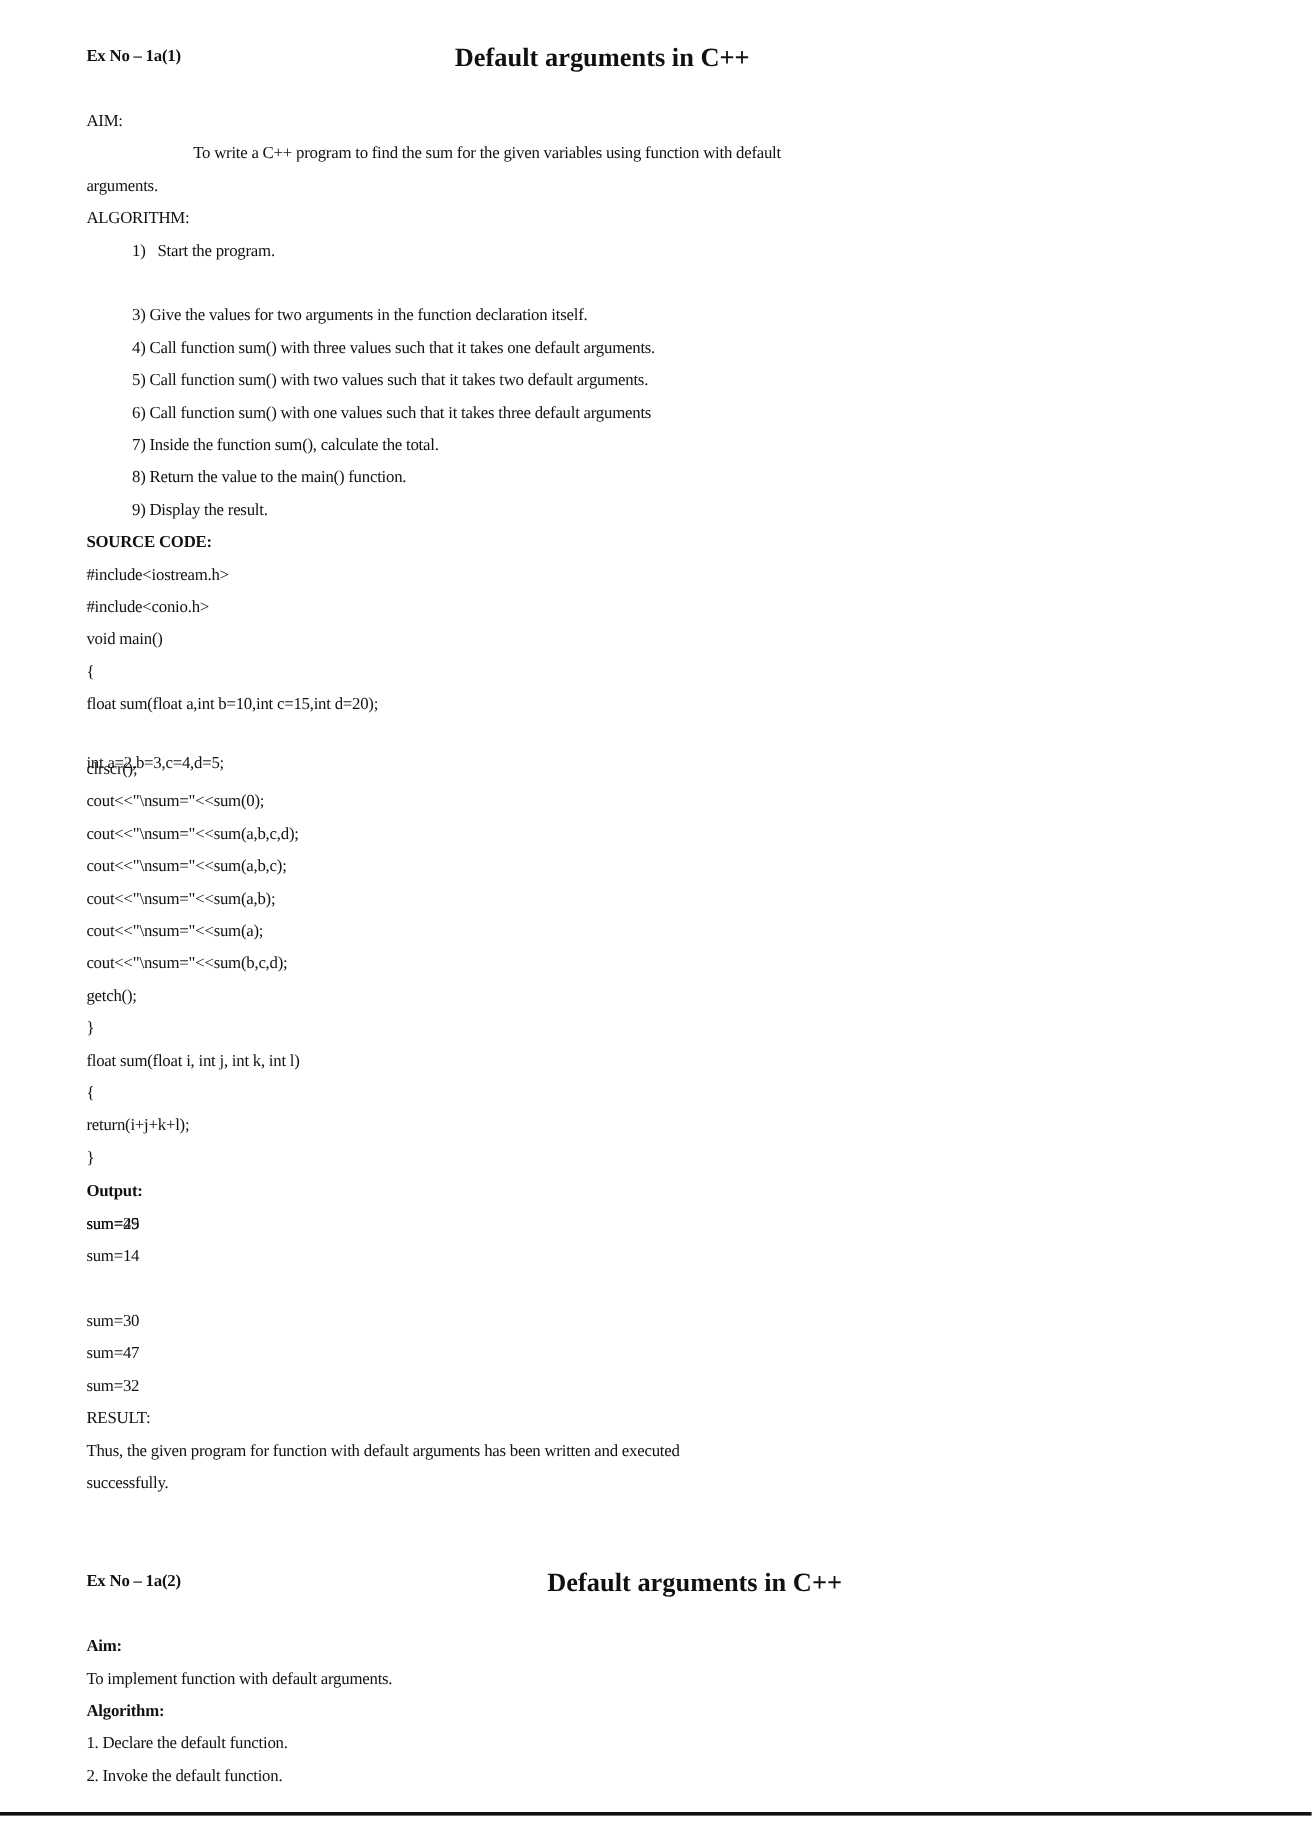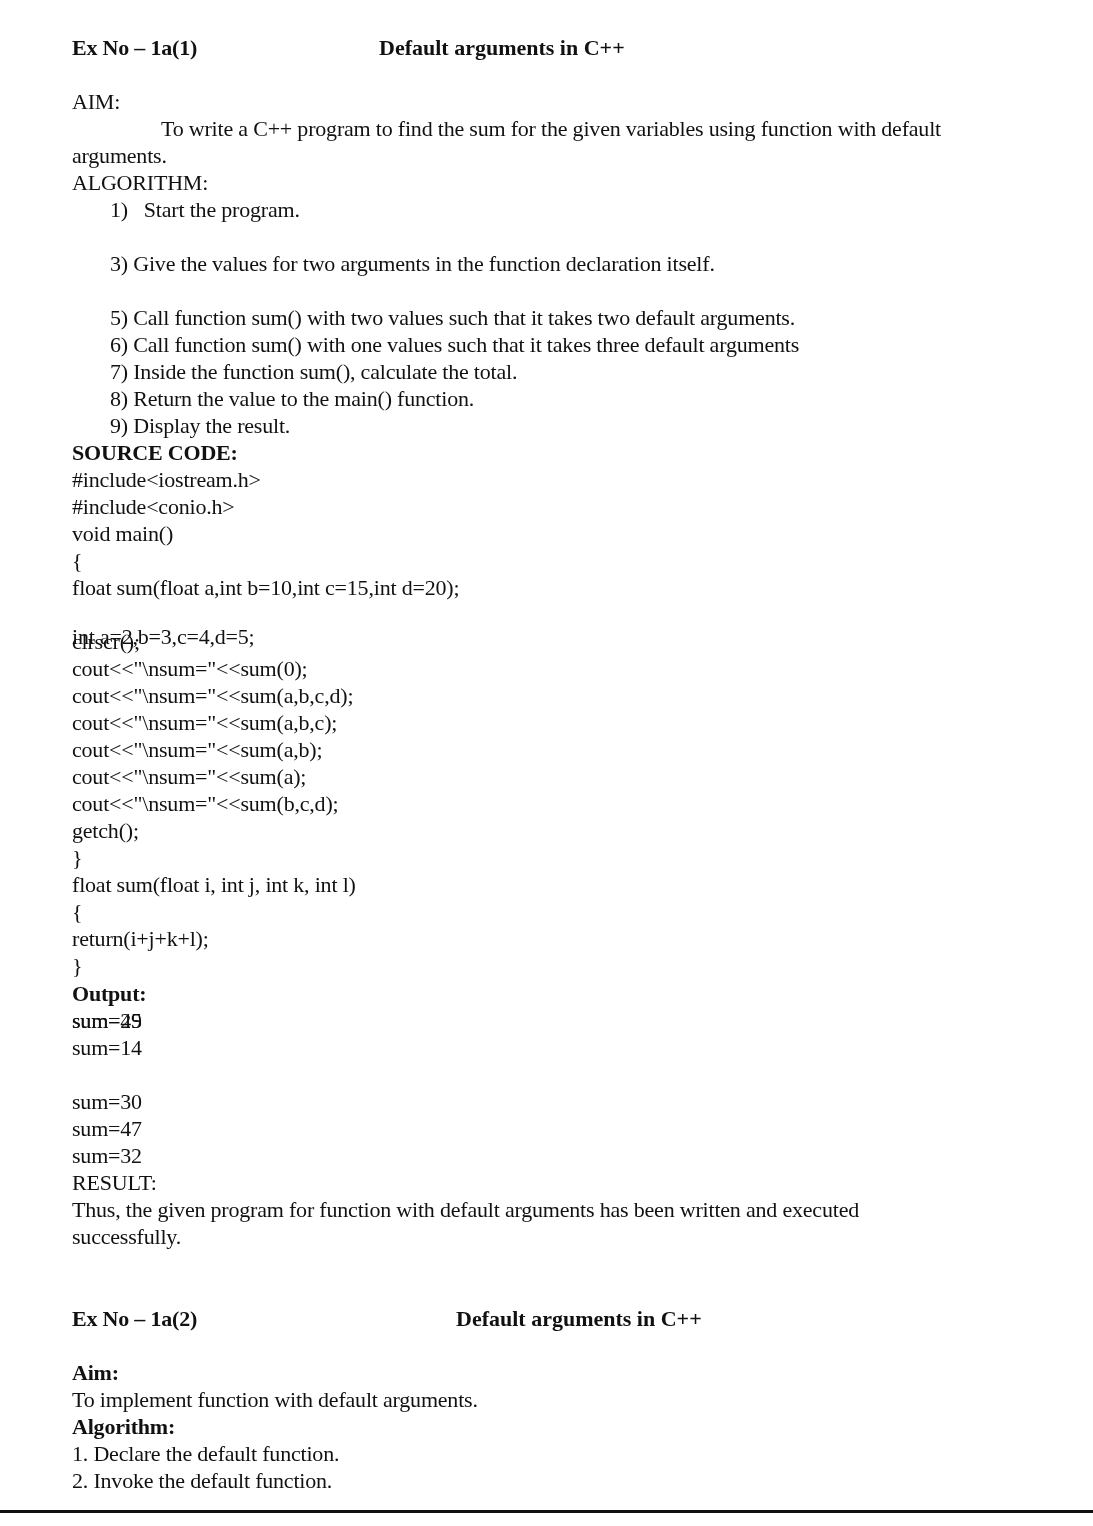--- a/index.html
+++ b/index.html
@@ -17,21 +17,21 @@
     }
     .page {
       position: absolute;
       left: 0; top: 0;
       width: 1093px;
       height: 1526px;
     }
     .line {
       position: absolute;
       left: 72px;
-      font-size: 22px;
+      font-size: 14px;
       line-height: 27px;
       white-space: pre;
       letter-spacing: -0.2px;
     }
     .bold { font-weight: bold; }
     .heading-title {
       position: absolute;
       font-size: 22px;
       line-height: 27px;
       font-weight: bold;
@@ -56,20 +56,21 @@
   <div class="line bold" style="top:34px;">Ex No – 1a(1)</div>
   <div class="heading-title" style="left:379px; top:34px;">Default arguments in C++</div>
 
   <div class="line" style="top:88px;">AIM:</div>
   <div class="line indent1" style="top:115px;margin-left:12px;">To write a C++ program to find the sum for the given variables using function with default</div>
   <div class="line" style="top:142px;">arguments.</div>
 
   <div class="line" style="top:169px;">ALGORITHM:</div>
   <div class="line alg" style="top:196px;">1)   Start the program.</div>
   <div class="line alg" style="top:250px;">3) Give the values for two arguments in the function declaration itself.</div>
+  <div class="line alg" style="top:277px;">4) Call function sum() with three values such that it takes one default arguments.</div>
   <div class="line alg" style="top:304px;">5) Call function sum() with two values such that it takes two default arguments.</div>
   <div class="line alg" style="top:331px;">6) Call function sum() with one values such that it takes three default arguments</div>
   <div class="line alg" style="top:358px;">7) Inside the function sum(), calculate the total.</div>
   <div class="line alg" style="top:385px;">8) Return the value to the main() function.</div>
   <div class="line alg" style="top:412px;">9) Display the result.</div>
 
   <div class="line bold" style="top:439px;">SOURCE CODE:</div>
   <div class="line" style="top:466px;">#include&lt;iostream.h&gt;</div>
   <div class="line" style="top:493px;">#include&lt;conio.h&gt;</div>
   <div class="line" style="top:520px;">void main()</div>

